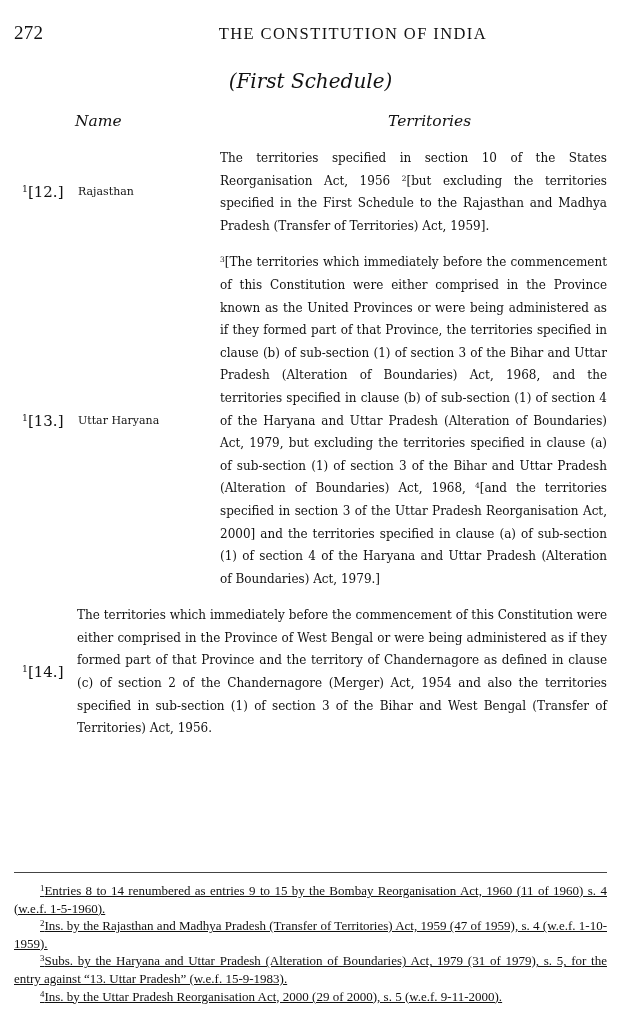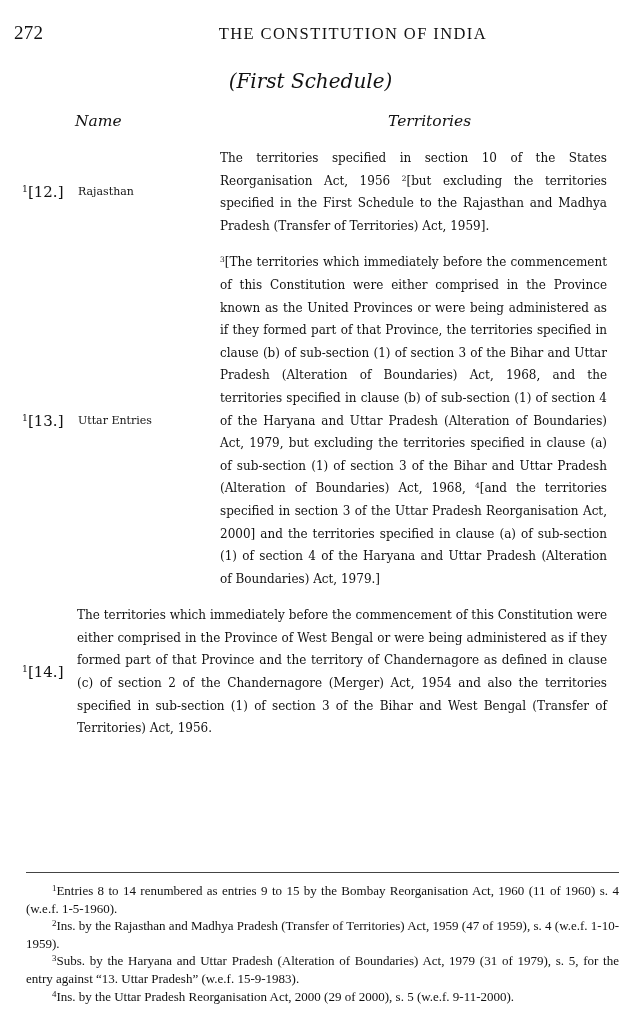--- a/index.html
+++ b/index.html
@@ -129,23 +129,24 @@
 
   sup {
     font-size: 0.62em;
     vertical-align: 0.52em;
     line-height: 0;
   }
 
   
   .footnotes {
     position: absolute;
-    left: 26px;
+    left: 14px;
     top: 872px;
     width: 593px;
+    text-decoration: underline;
   }
   .footnote-rule {
     width: 100%;
     height: 1px;
     background: #444444;
     margin: 0 0 9px 0;
   }
   .footnote {
     font-family: "Liberation Serif", serif;
     font-size: 13px;
@@ -178,21 +179,21 @@
   </div>
 
   <div class="entries">
       <div class="entry">
         <div class="col-num"><sup>1</sup>[12.]</div>
         <div class="col-name">Rajasthan</div>
         <div class="col-terr">The territories specified in section 10 of the States Reorganisation Act, 1956 <sup>2</sup>[but excluding the territories specified in the First Schedule to the Rajasthan and Madhya Pradesh (Transfer of Territories) Act, 1959].</div>
       </div>
       <div class="entry">
         <div class="col-num"><sup>1</sup>[13.]</div>
-        <div class="col-name">Uttar Entries</div>
+        <div class="col-name">Uttar Haryana</div>
         <div class="col-terr"><sup>3</sup>[The territories which immediately before the commencement of this Constitution were either comprised in the Province known as the United Provinces or were being administered as if they formed part of that Province, the territories specified in clause (b) of sub-section (1) of section 3 of the Bihar and Uttar Pradesh (Alteration of Boundaries) Act, 1968, and the territories specified in clause (b) of sub-section (1) of section 4 of the Haryana and Uttar Pradesh (Alteration of Boundaries) Act, 1979, but excluding the territories specified in clause (a) of sub-section (1) of section 3 of the Bihar and Uttar Pradesh (Alteration of Boundaries) Act, 1968, <sup>4</sup>[and the territories specified in section 3 of the Uttar Pradesh Reorganisation Act, 2000] and the territories specified in clause (a) of sub-section (1) of section 4 of the Haryana and Uttar Pradesh (Alteration of Boundaries) Act, 1979.]</div>
       </div>
       <div class="entry">
         <div class="col-num"><sup>1</sup>[14.]</div>
         <div class="col-terr">The territories which immediately before the commencement of this Constitution were either comprised in the Province of West Bengal or were being administered as if they formed part of that Province and the territory of Chandernagore as defined in clause (c) of section 2 of the Chandernagore (Merger) Act, 1954 and also the territories specified  in sub-section (1) of section 3 of the Bihar and West Bengal (Transfer of Territories) Act, 1956.</div>
       </div>
     </div>
 
   <div class="footnotes">
     <div class="footnote-rule"></div>

